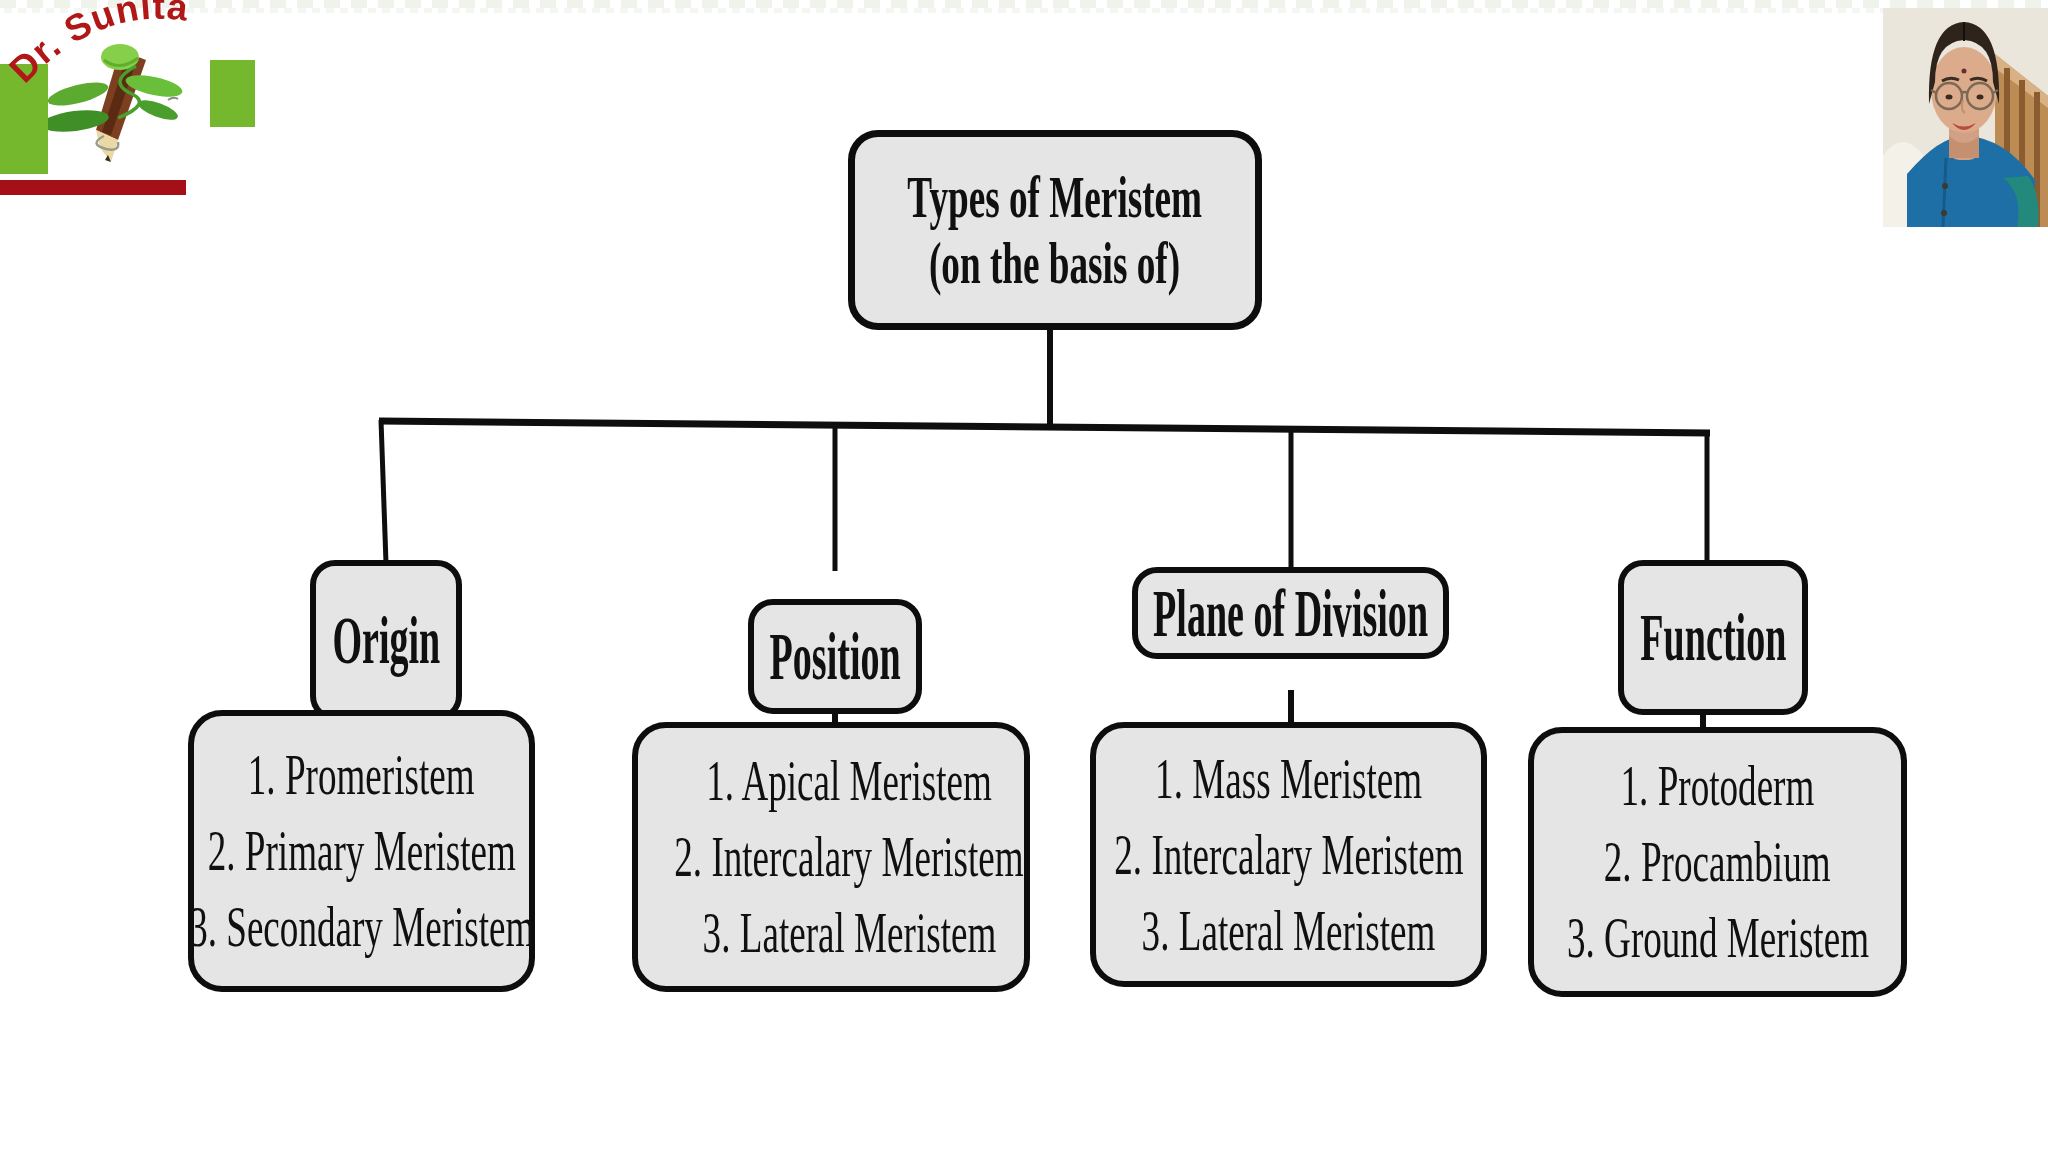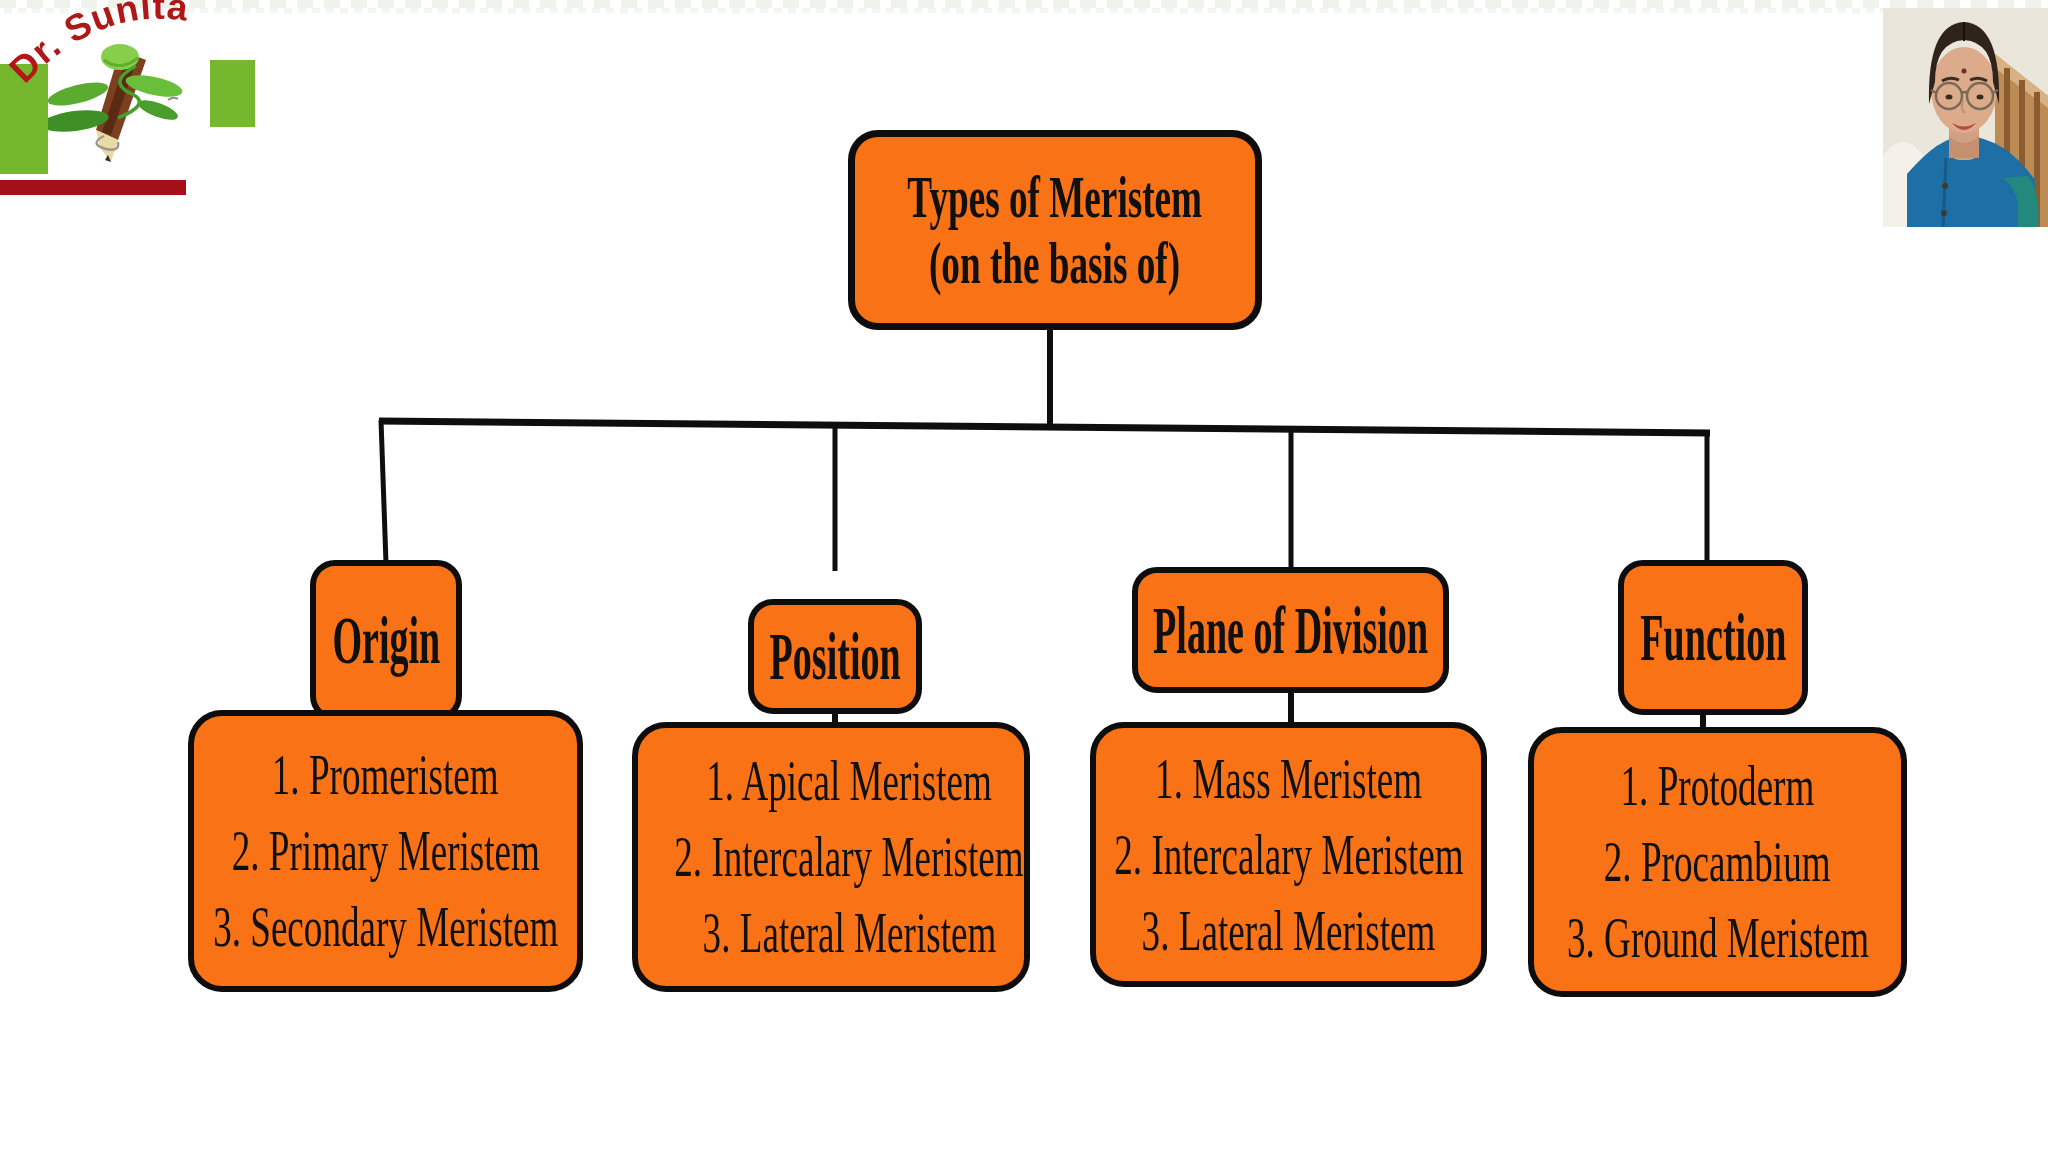--- a/index.html
+++ b/index.html
@@ -17,35 +17,35 @@
     background-position:0 0,4px 8px;
     background-repeat:no-repeat;
   }
 
   
   .connectors{position:absolute;left:0;top:0;pointer-events:none;}
   .connectors line{stroke:#0e0e0e;}
 
   
   .node{
-    position:absolute;background:#f97316;border:6px solid #0d0d0d;
+    position:absolute;background:#e5e5e5;border:6px solid #0d0d0d;
     display:flex;flex-direction:column;align-items:center;justify-content:center;
     box-sizing:border-box;text-align:center;
   }
   .cond{display:inline-block;white-space:nowrap;transform:scaleX(0.62);transform-origin:50% 50%;}
   .node-root{left:848px;top:130px;width:414px;height:200px;border-width:7px;border-radius:30px;}
   .root-line{font-size:60px;font-weight:bold;line-height:66px;}
   .cat-box{border-radius:25px;}
   .cat-label{font-size:68px;font-weight:bold;transform:scaleX(0.56);}
   .box-origin  {left:310px;top:560px;width:152px;height:161px;}
   .box-position{left:748px;top:568px;width:174px;height:115px;margin-top:31px;}
-  .box-plane   {left:1132px;top:567px;width:317px;height:126px;}
+  .box-plane   {left:1132px;top:567px;width:317px;height:92px;}
   .box-function{left:1618px;top:560px;width:190px;height:155px;}
   .leaf-box{border-radius:34px;}
-  .leaf-origin  {left:188px;top:710px;width:395px;height:282px;}
+  .leaf-origin  {left:188px;top:710px;width:347px;height:282px;}
   .leaf-position{left:632px;top:722px;width:398px;height:270px;padding-left:36px;}
   .leaf-plane   {left:1090px;top:722px;width:397px;height:265px;}
   .leaf-function{left:1528px;top:727px;width:379px;height:270px;}
   .leaf-line{line-height:76px;font-size:58px;}
   .leaf-line .cond{transform:scaleX(0.64);}
 
   
   .brand{position:absolute;left:0;top:0;width:270px;height:205px;}
   .brand-name-svg{position:absolute;left:8px;top:0;}
   .green-block{position:absolute;background:#76b82d;}

